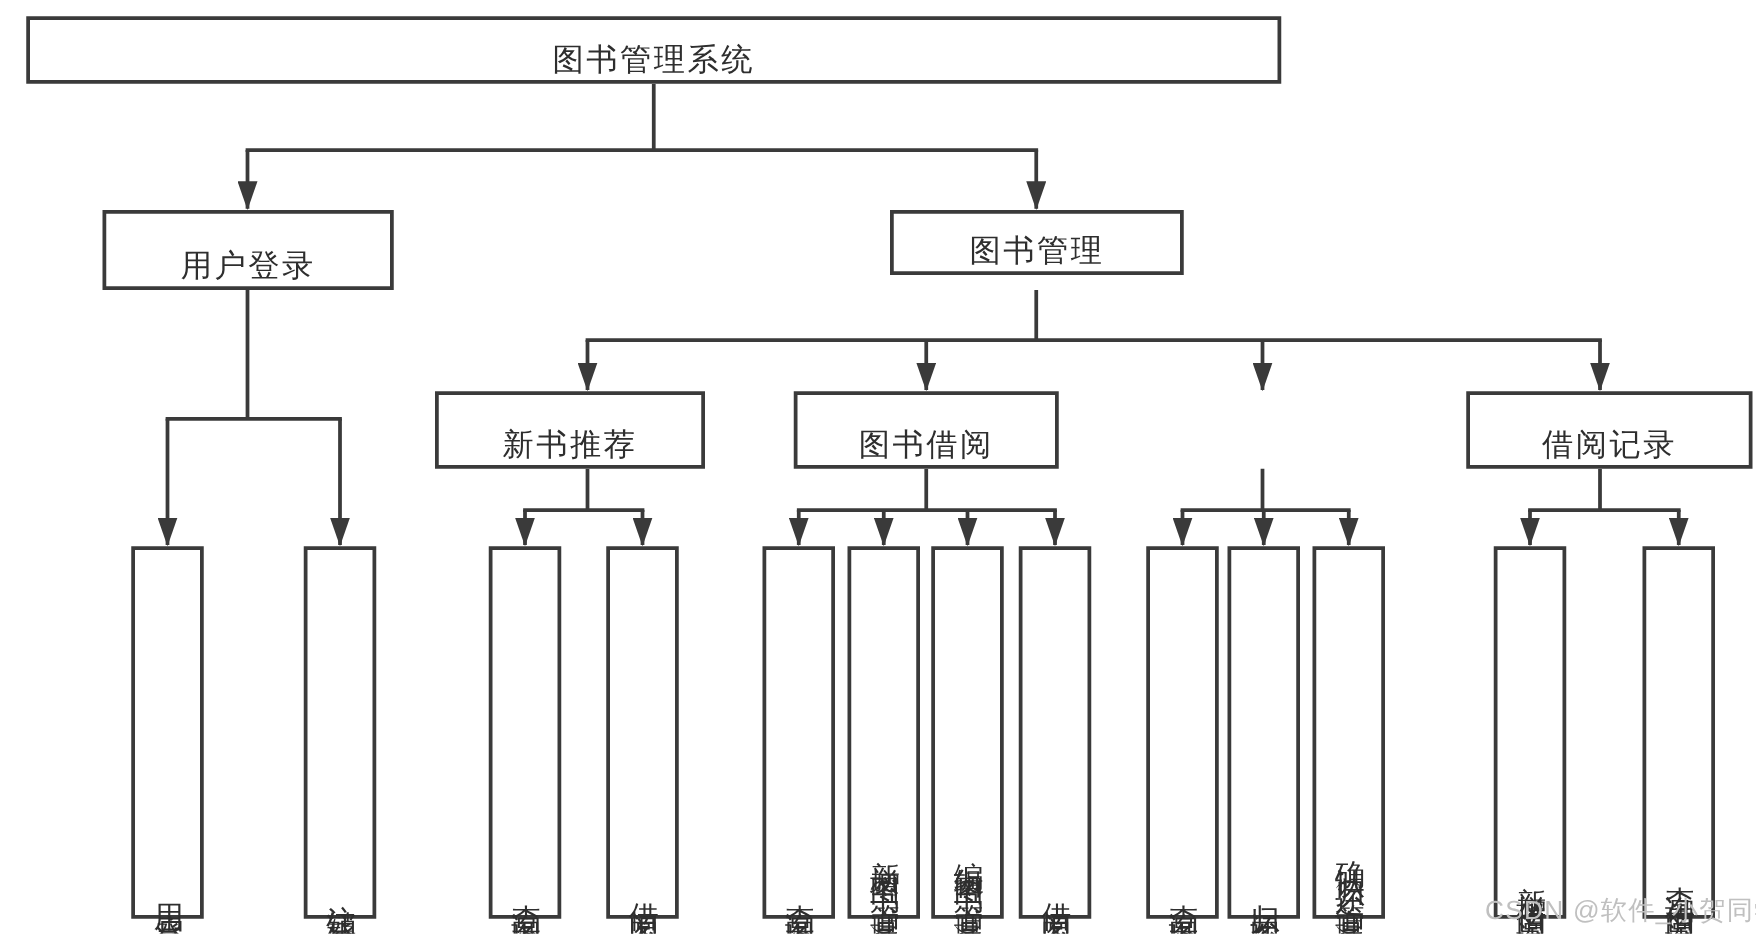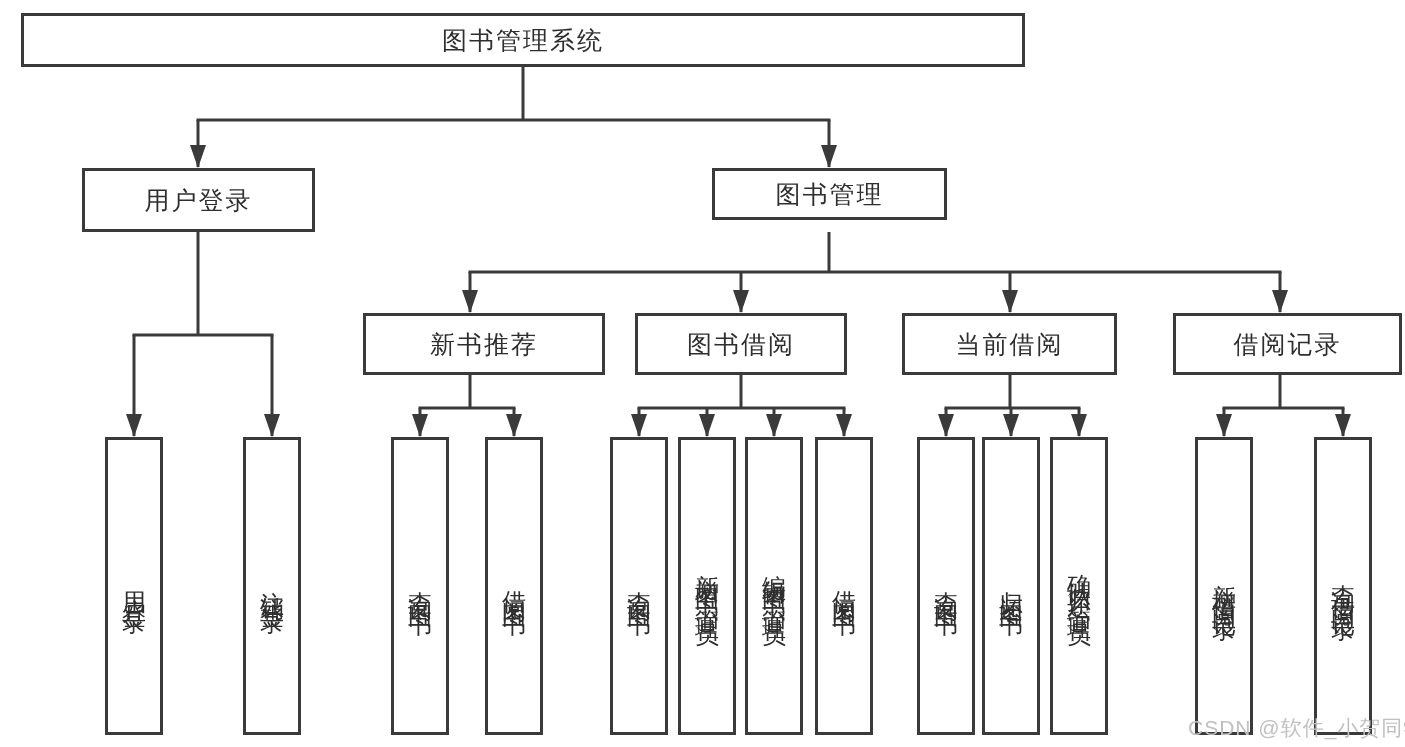--- a/index.html
+++ b/index.html
@@ -10,21 +10,21 @@
     font-family:"Liberation Sans","DejaVu Sans",sans-serif;
     overflow:hidden;
   }
   .wires{position:absolute;left:0;top:0;z-index:1;}
   .box{
     position:absolute;
     box-sizing:border-box;
     background:#ffffff;
     border:3px solid #3a3a3a;
     display:flex;
-    align-items:center;
+    align-items:flex-end;
     justify-content:center;
     z-index:2;
     color:#2e2e2e;
   }
   .box.h span{
     font-size:25px;
     letter-spacing:2px;
     white-space:nowrap;
   }
   .box.v span{
@@ -109,28 +109,25 @@
     <span>图书管理系统</span>
   </div>
 
   <div class="box h" style="left:82px;top:168px;width:233px;height:64px">
     <span>用户登录</span>
   </div>
   <div class="box h" style="left:712px;top:168px;width:235px;height:52px">
     <span>图书管理</span>
   </div>
 
-  <div class="box h" style="left:363px;top:313px;width:242px;height:62px">
+  <div class="box h" style="left:348px;top:313px;width:216px;height:62px">
     <span>新书推荐</span>
   </div>
   <div class="box h" style="left:635px;top:313px;width:212px;height:62px">
     <span>图书借阅</span>
-  </div>
-  <div class="box h" style="left:902px;top:313px;width:215px;height:62px">
-    <span>当前借阅</span>
   </div>
   <div class="box h" style="left:1173px;top:313px;width:229px;height:62px">
     <span>借阅记录</span>
   </div>
 
   <div class="box v" style="left:105px;top:437px;width:58px;height:298px">
     <span>用户登录</span>
   </div>
   <div class="box v" style="left:243px;top:437px;width:58px;height:298px">
     <span>注销登录</span>

